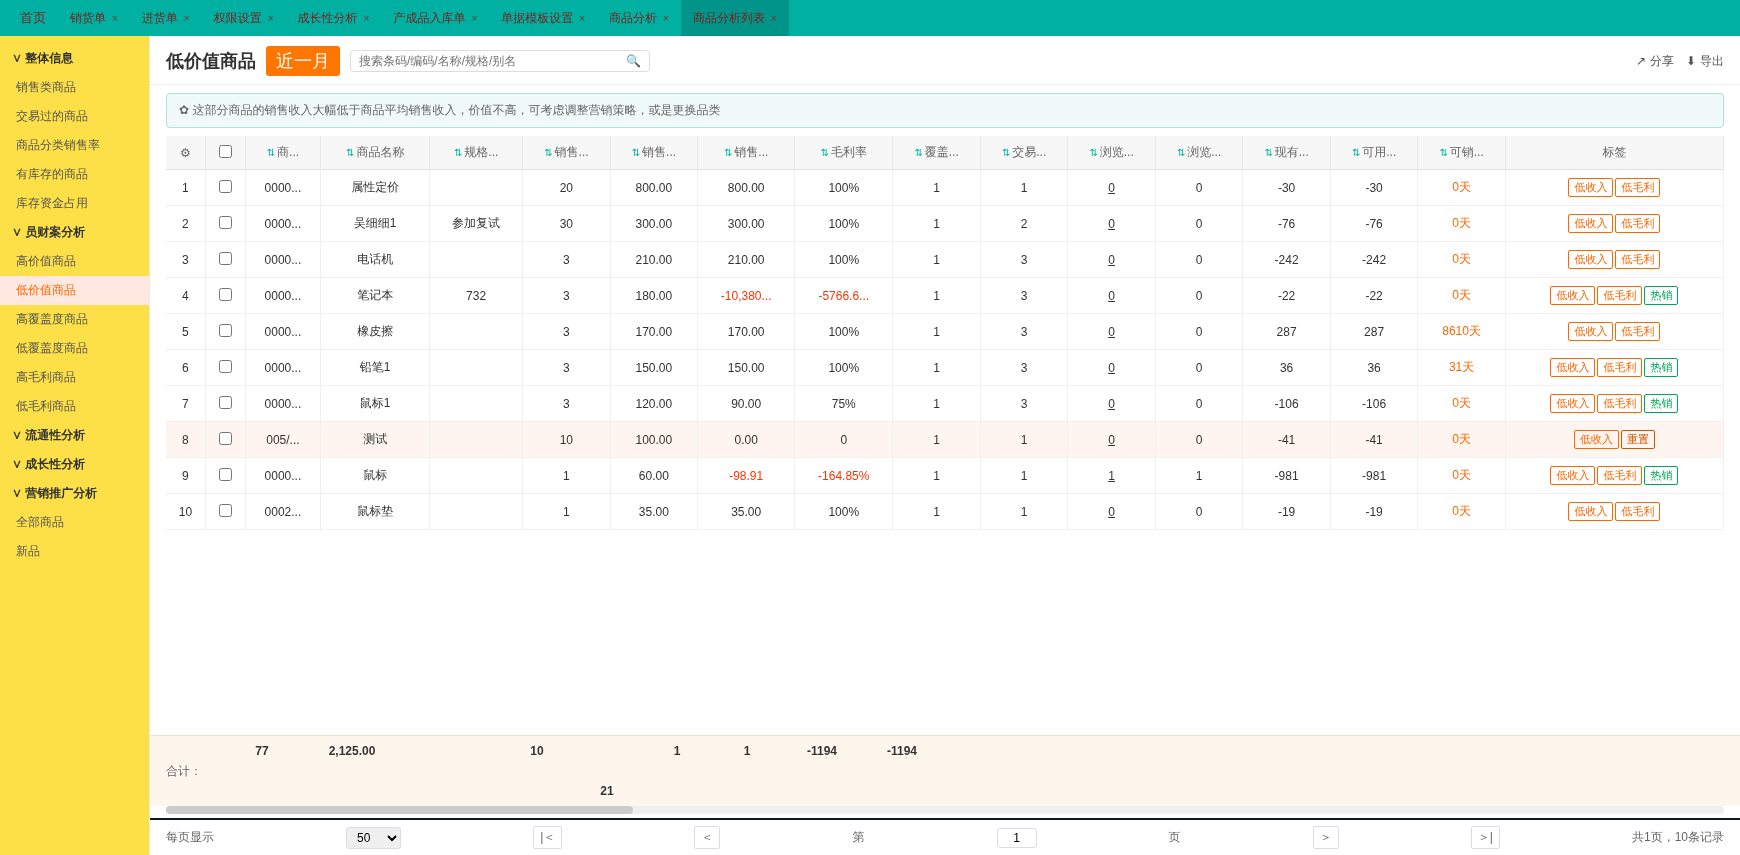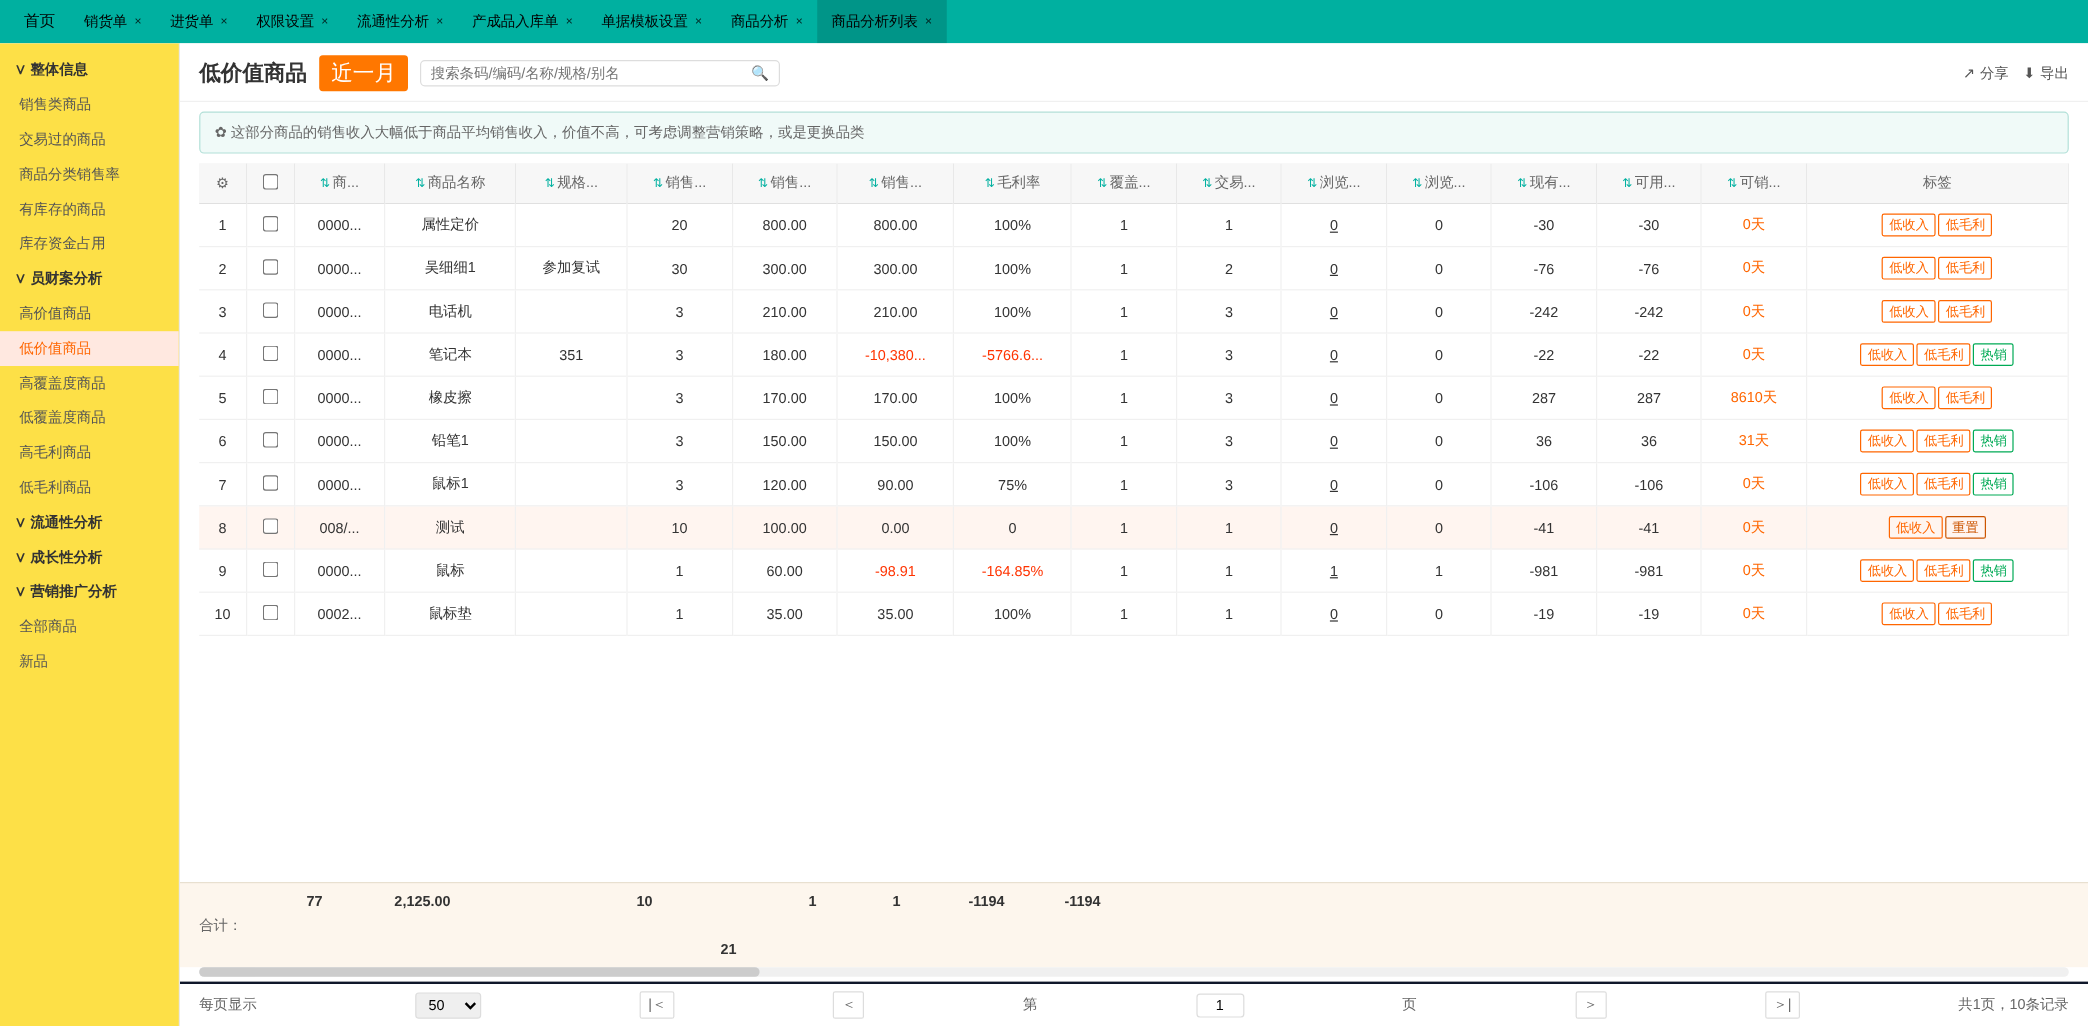--- a/index.html
+++ b/index.html
@@ -8,21 +8,21 @@
     
     .top-nav {
       background: #00b0a0;
       display: flex;
       align-items: center;
       height: 36px;
       padding: 0 8px;
       flex-shrink: 0;
     }
     .nav-item {
-      color: #000000;
+      color: #7f1d1d;
       padding: 0 12px;
       height: 36px;
       display: flex;
       align-items: center;
       cursor: pointer;
       white-space: nowrap;
       font-size: 13px;
     }
     .nav-item.active { background: rgba(0,0,0,0.15); }
     .nav-item .close-icon { margin-left: 6px; font-size: 10px; opacity: 0.8; }
@@ -261,21 +261,21 @@
   </div>
   <div class="nav-item">
     <span>进货单</span>
     <span class="close-icon">×</span>
   </div>
   <div class="nav-item">
     <span>权限设置</span>
     <span class="close-icon">×</span>
   </div>
   <div class="nav-item">
-    <span>流通性分析</span>
+    <span>成长性分析</span>
     <span class="close-icon">×</span>
   </div>
   <div class="nav-item">
     <span>产成品入库单</span>
     <span class="close-icon">×</span>
   </div>
   <div class="nav-item">
     <span>单据模板设置</span>
     <span class="close-icon">×</span>
   </div>
@@ -428,21 +428,21 @@
               <td>-242</td>
               <td>-242</td>
               <td style="color: rgb(255, 102, 0);">0天</td>
               <td style="white-space: nowrap;"><span class="tag tag-orange">低收入</span><span class="tag tag-orange">低毛利</span></td>
             </tr>
             <tr>
               <td>4</td>
               <td><input type="checkbox" style=""></td>
               <td>0000...</td>
               <td>笔记本</td>
-              <td>351</td>
+              <td>732</td>
               <td>3</td>
               <td>180.00</td>
               <td style="color: rgb(255, 51, 0);">-10,380...</td>
               <td style="color: rgb(255, 51, 0);">-5766.6...</td>
               <td>1</td>
               <td>3</td>
               <td><span class="underline">0</span></td>
               <td>0</td>
               <td>-22</td>
               <td>-22</td>
@@ -502,21 +502,21 @@
               <td><span class="underline">0</span></td>
               <td>0</td>
               <td>-106</td>
               <td>-106</td>
               <td style="color: rgb(255, 102, 0);">0天</td>
               <td style="white-space: nowrap;"><span class="tag tag-orange">低收入</span><span class="tag tag-orange">低毛利</span><span class="tag tag-green">热销</span></td>
             </tr>
             <tr class="highlighted">
               <td>8</td>
               <td><input type="checkbox" style="accent-color: rgb(255, 102, 0);"></td>
-              <td>008/...</td>
+              <td>005/...</td>
               <td>测试</td>
               <td></td>
               <td>10</td>
               <td>100.00</td>
               <td>0.00</td>
               <td>0</td>
               <td>1</td>
               <td>1</td>
               <td><span class="underline">0</span></td>
               <td>0</td>

